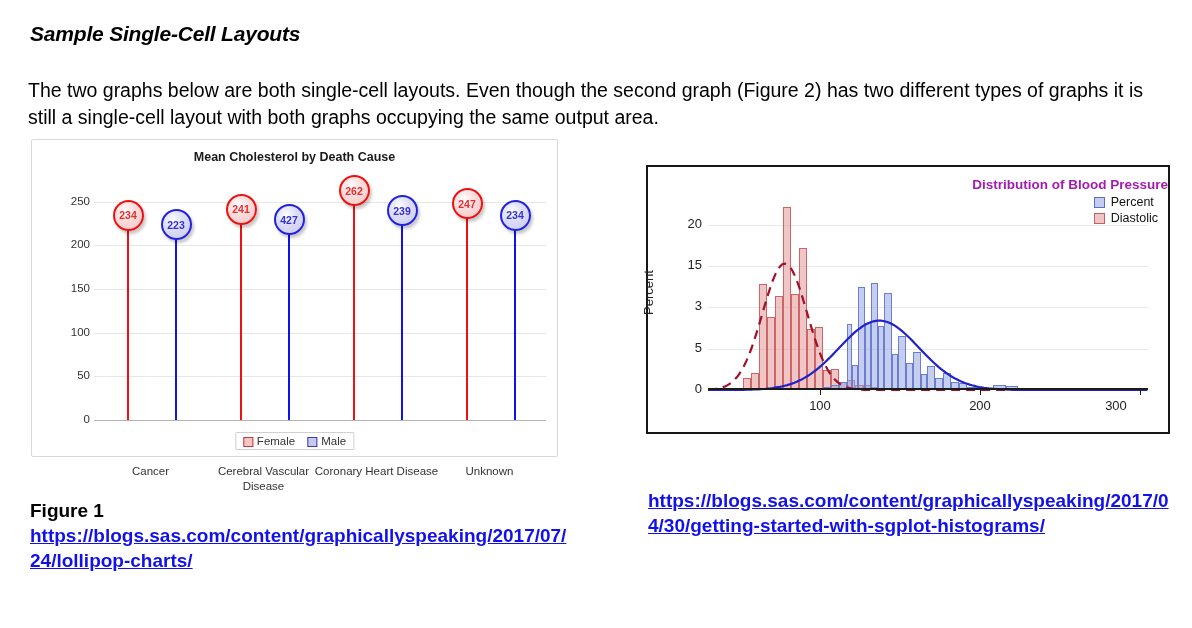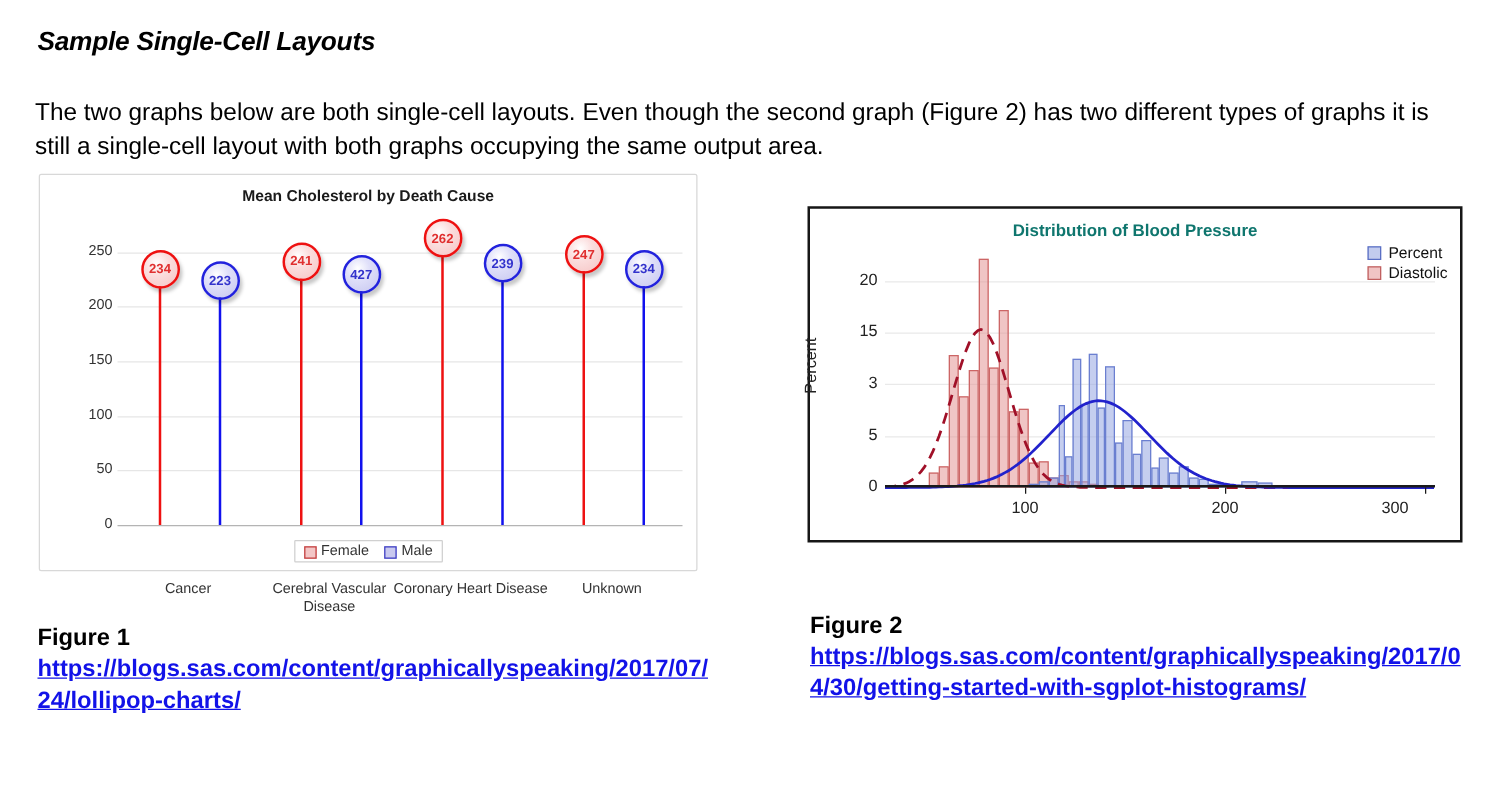--- a/index.html
+++ b/index.html
@@ -81,21 +81,21 @@
   .sw.f{background:#f3c6c6;border:1px solid #c23b3b;}
   .sw.m{background:#c9c9ef;border:1px solid #3b3bc2;}
 
   
   .panel-right{
     position:absolute;left:646px;top:165px;width:524px;height:269px;
     background:#fff;border:2px solid #161616;box-sizing:border-box;
   }
   .hist-title{
     position:absolute;left:0;top:10px;width:100%;
-    text-align:center;font-size:13.5px;font-weight:bold;color:#0f766e;
+    text-align:right;font-size:13.5px;font-weight:bold;color:#a21caf;
   }
   .hist-ylabel{
     position:absolute;left:-22px;top:118px;
     transform:rotate(-90deg);transform-origin:center;
     font-size:13px;color:#222;white-space:nowrap;
   }
   .hist-plot{
     position:absolute;left:60px;top:33px;width:440px;height:190px;
   }
   .hgrid{position:absolute;left:0;width:440px;height:1px;background:#e9e9e9;}
@@ -268,17 +268,16 @@
         <span>Diastolic</span>
       </div>
     </div>
   </div>
 
   <div class="cap cap-left">
     <span class="ttl">Figure 1</span>
     <a href="#">https://blogs.sas.com/content/graphicallyspeaking/2017/07/24/lollipop-charts/</a>
   </div>
   <div class="cap cap-right">
-    <span class="ttl">Figure 2</span>
     <a href="#">https://blogs.sas.com/content/graphicallyspeaking/2017/04/30/getting-started-with-sgplot-histograms/</a>
   </div>
 
 </div>
 
 </body></html>

